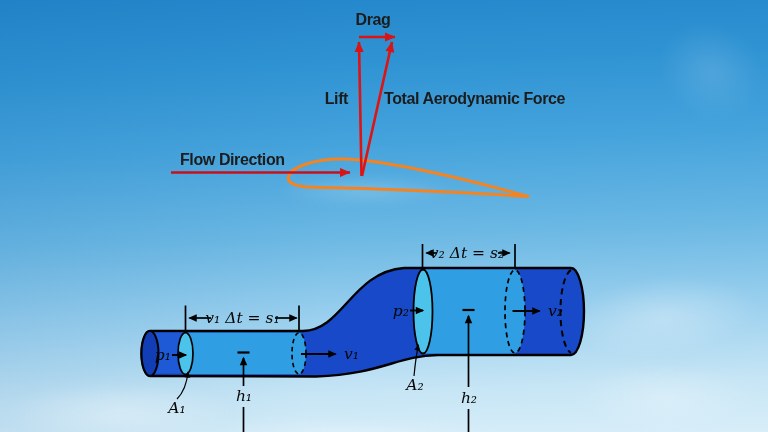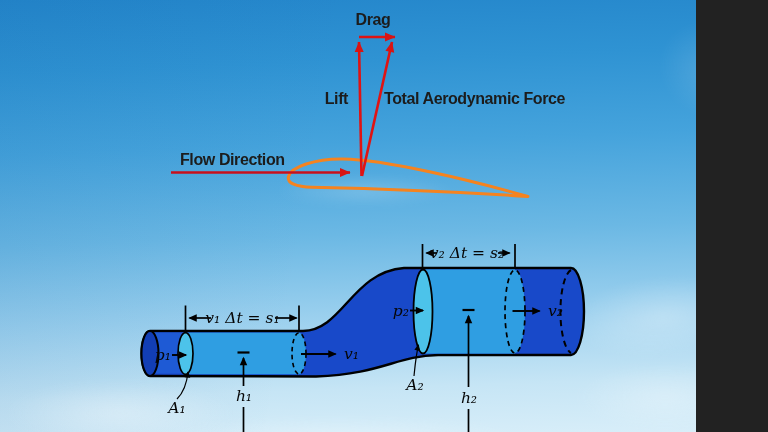--- a/index.html
+++ b/index.html
@@ -1,16 +1,16 @@
 <!DOCTYPE html>
 <html><head>
 <meta charset="utf-8">
 <style>
   html,body{margin:0;padding:0;background:#222;}
-  .scene{position:relative;width:696px;height:432px;overflow:hidden;
+  .scene{position:relative;width:768px;height:432px;overflow:hidden;
          font-family:"Liberation Sans",sans-serif;}
   .sky{position:absolute;inset:0;
        background:linear-gradient(178deg,
          #2486cb 0%, #2f93d3 16%, #45a3dc 34%, #6bb8e4 54%,
          #9bd0ee 72%, #c6e5f5 88%, #d8eef9 100%);}
   .sky::after{content:"";position:absolute;inset:0;
        background:linear-gradient(100deg, rgba(16,92,160,.10), rgba(0,0,0,0) 45%);}
   .cloud{position:absolute;border-radius:50%;
          background:radial-gradient(closest-side, rgba(255,255,255,.60), rgba(255,255,255,0) 72%);
          filter:blur(4px);}

